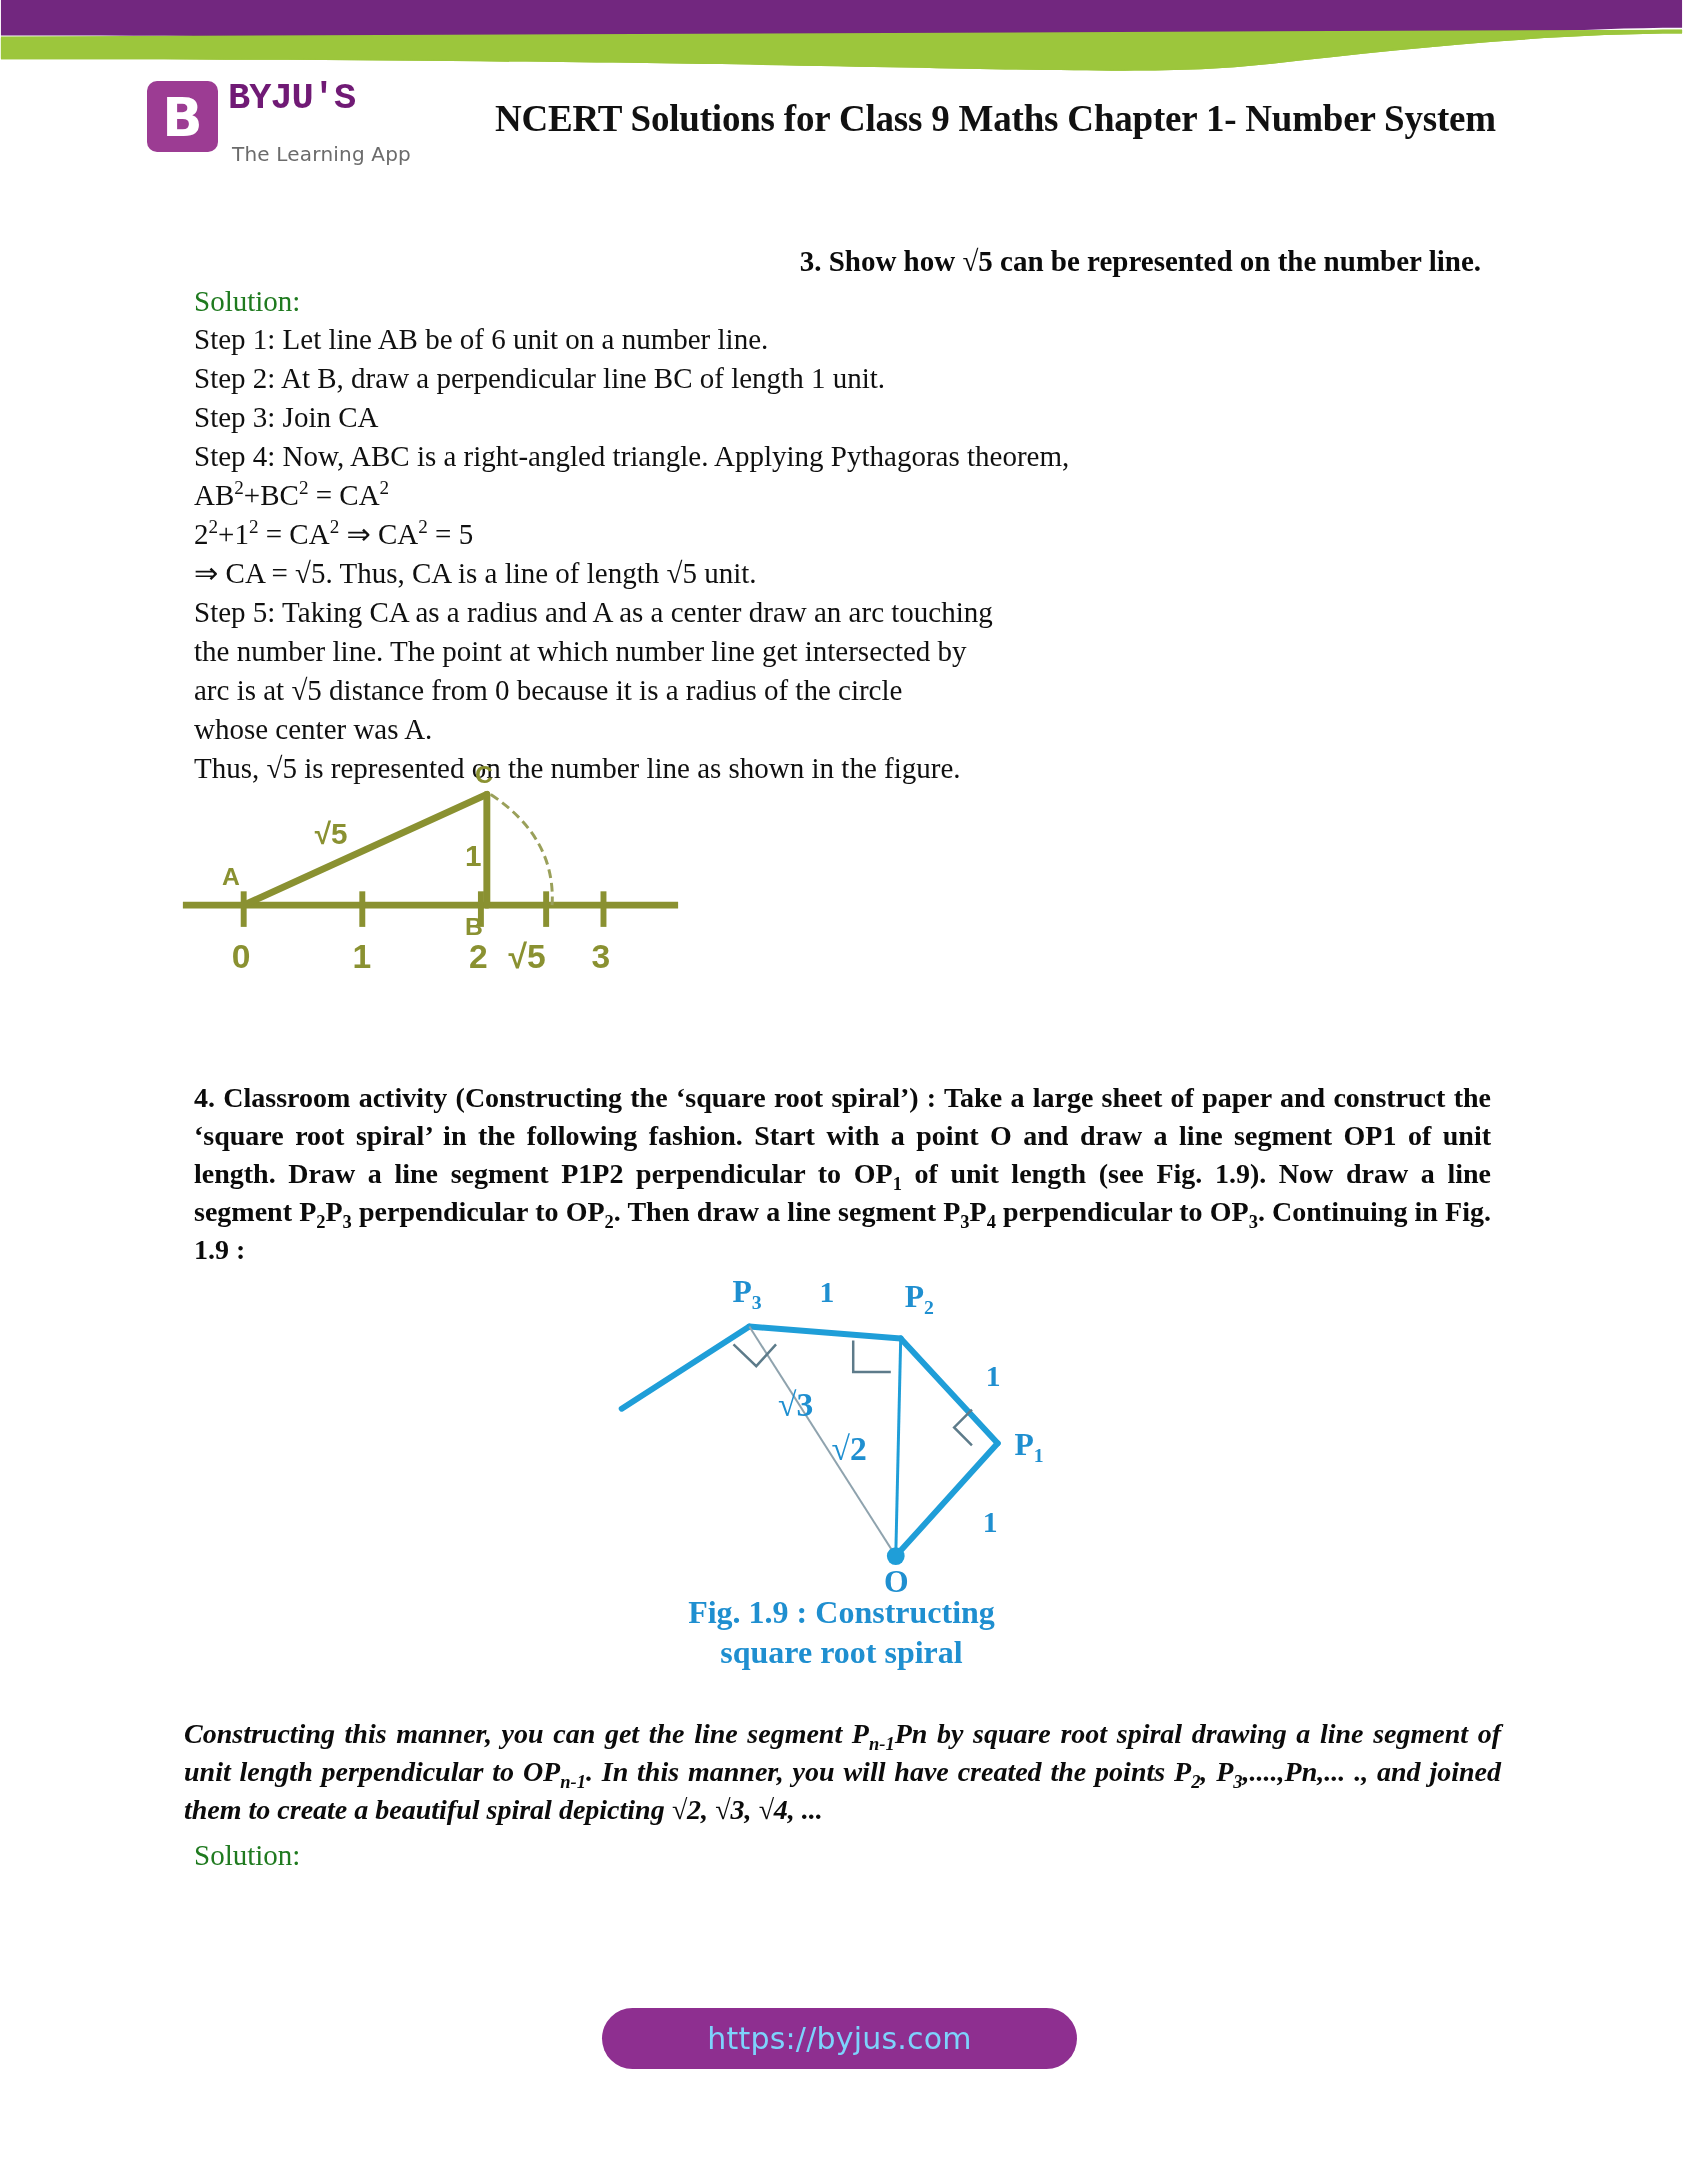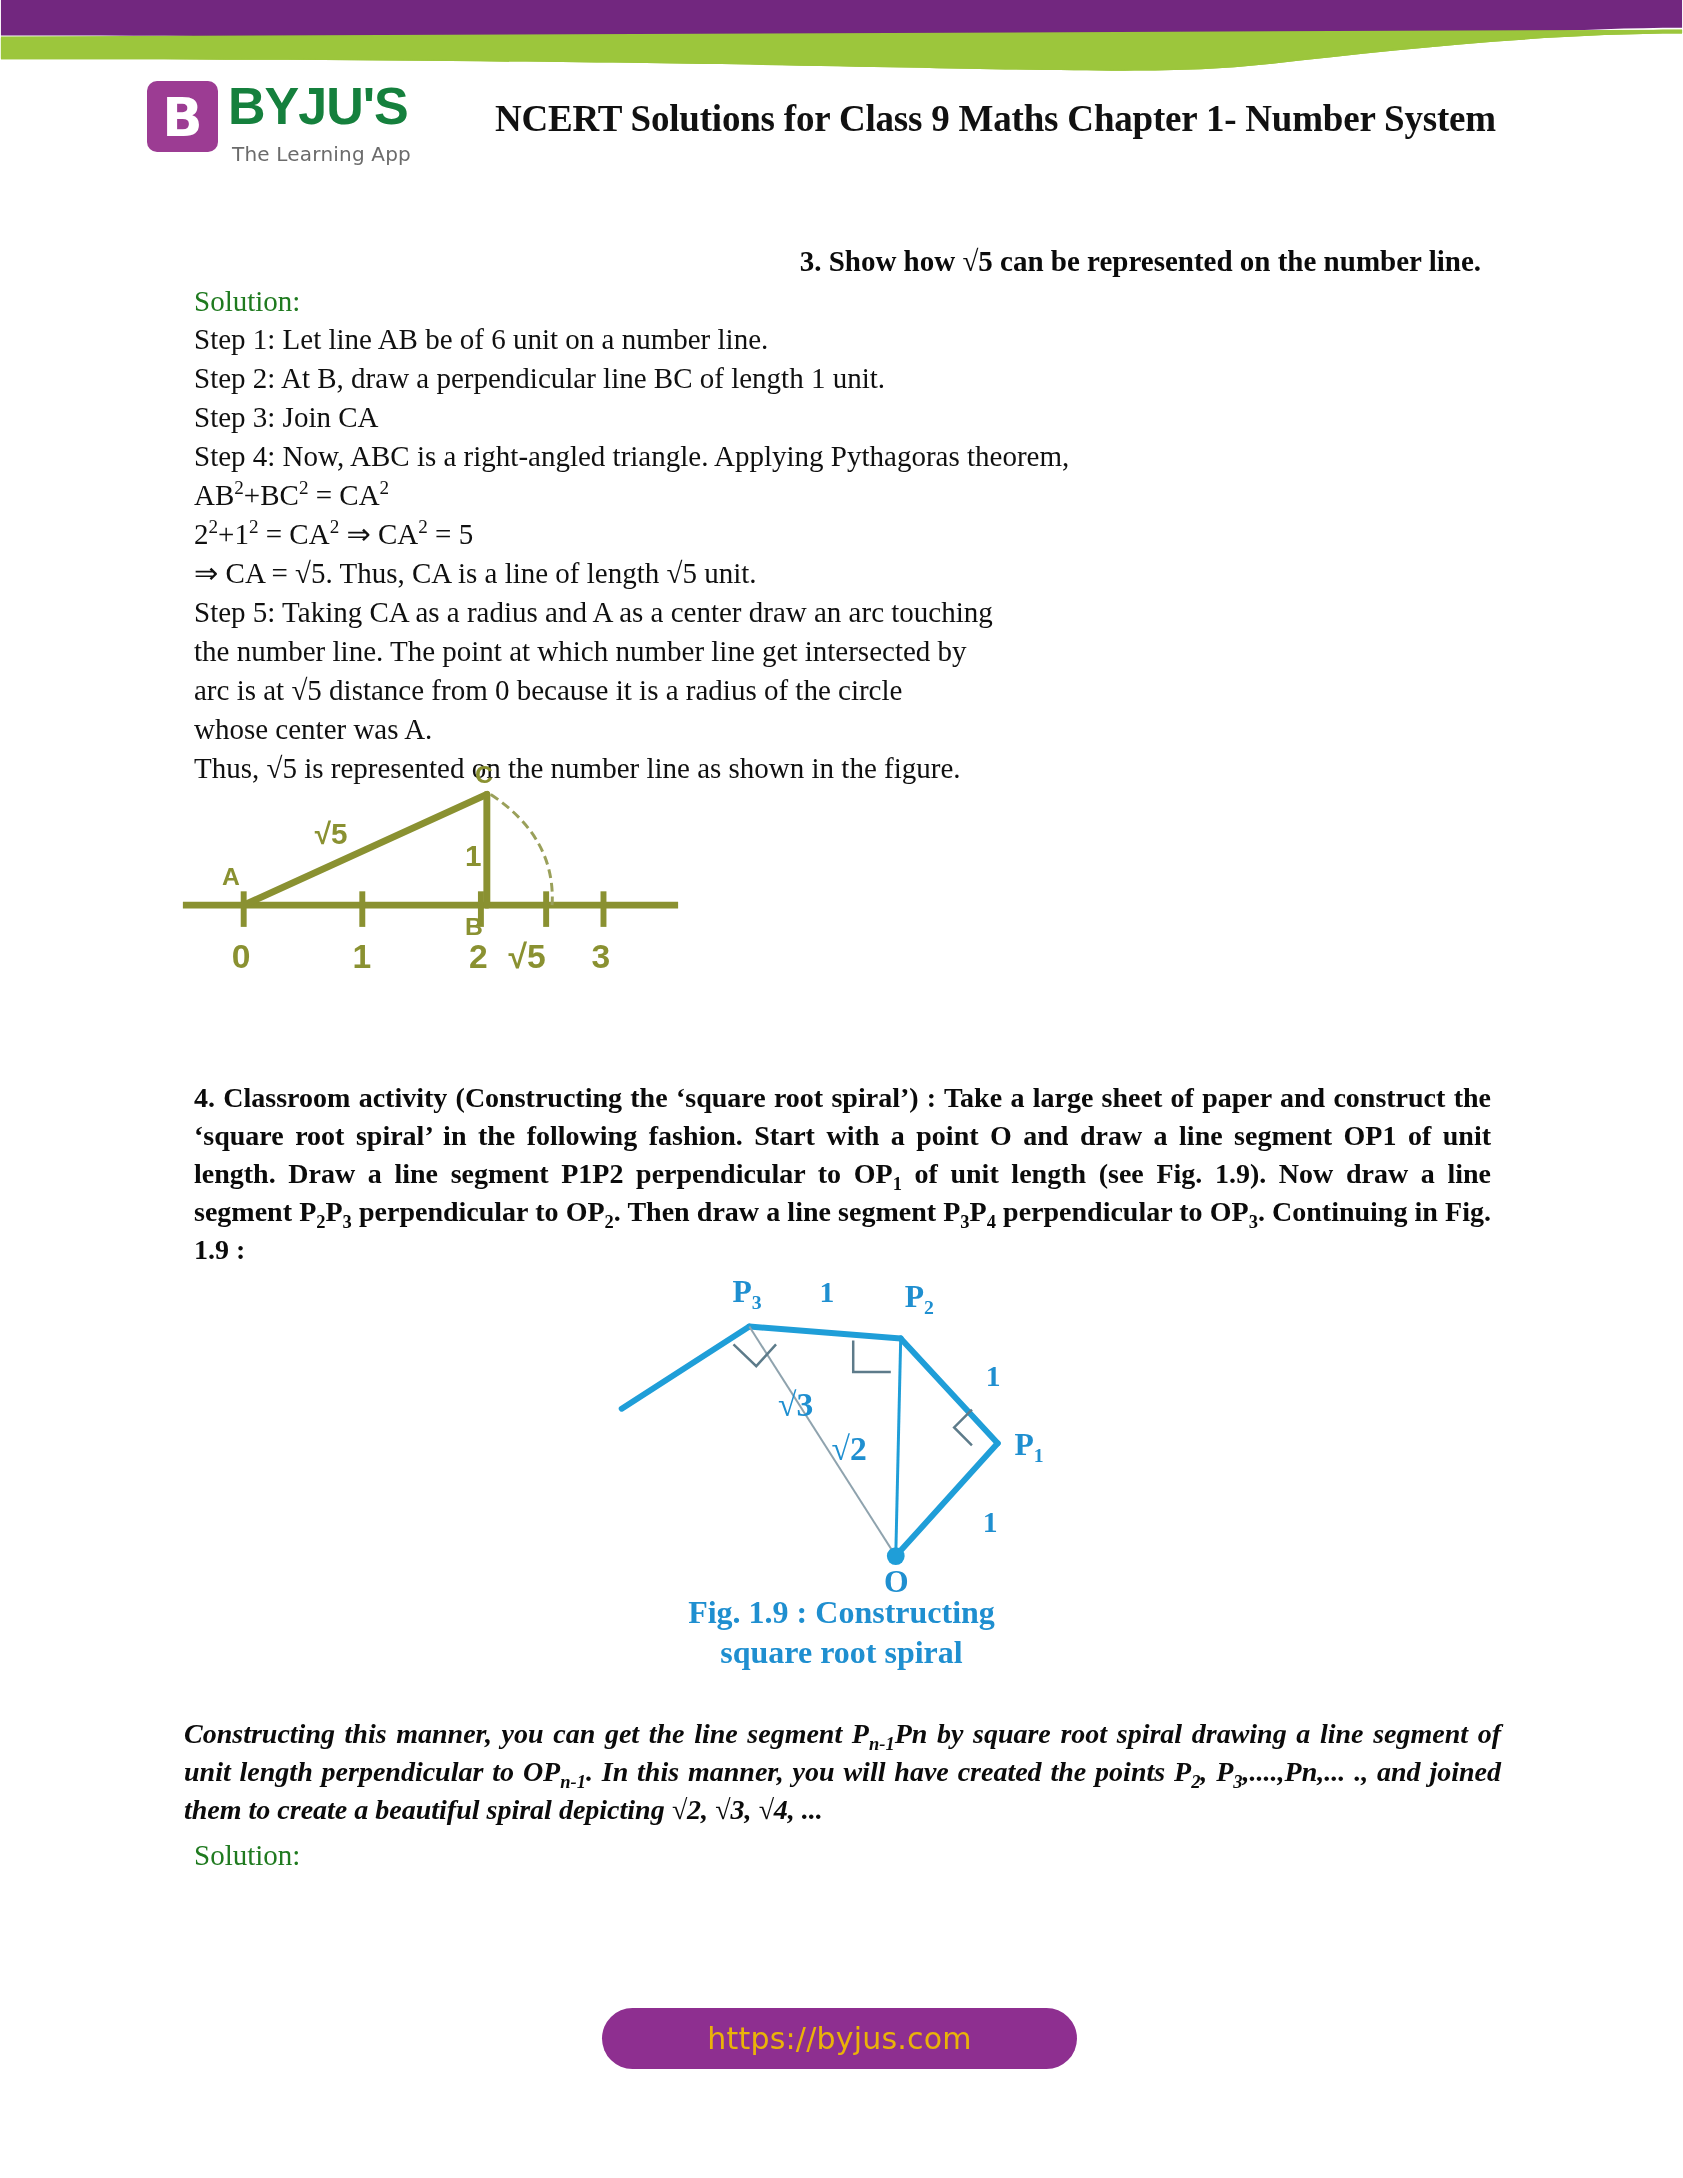--- a/index.html
+++ b/index.html
@@ -23,22 +23,22 @@
     position:absolute; left:0; top:0; width:71px; height:71px;
     background:#9c3c93; border-radius:10px;
   }
   .logo-mark .b-glyph {
     position:absolute; left:50%; top:50%; transform:translate(-50%,-50%);
     font-family:"DejaVu Sans", sans-serif; font-weight:bold;
     font-size:53px; color:#ffffff; line-height:1;
   }
   .logo-word {
     position:absolute; left:81px; top:-2px;
-    font-family:Liberation Sans, sans-serif; font-weight:bold;
-    font-size:52px; letter-spacing:-1px; color:#15803d; line-height:1.05;
+    font-family:Liberation Mono, monospace; font-weight:bold;
+    font-size:37px; letter-spacing:-1px; color:#701a75; line-height:1.05;
   }
   .logo-tag {
     position:absolute; left:85px; top:61px;
     font-family:"DejaVu Sans", sans-serif;
     font-size:20px; color:#6b6b6b; letter-spacing:0.2px;
   }
   .page-title {
     position:absolute; left:495px; top:20px; width:1109px;
     font-family:"Liberation Serif", serif; font-weight:bold;
     font-size:37px; color:#111111; text-align:left; letter-spacing:-0.2px;
@@ -93,21 +93,21 @@
 
   
   .footer-pill {
     position:absolute; left:602px; top:2008px;
     width:475px; height:61px; border-radius:31px;
     background:#8e2f90;
     display:flex; align-items:center; justify-content:center;
   }
   .footer-pill span {
     font-family:"DejaVu Sans", sans-serif;
-    font-size:30px; color:#eab308; letter-spacing:0.2px;
+    font-size:30px; color:#7dd3fc; letter-spacing:0.2px;
   }
 </style>
 </head>
 <body>
 
 <div class="banner">
   <svg width="1683" height="89" viewBox="0 0 1700 90" xmlns="http://www.w3.org/2000/svg">
 
     <path d="M0,0 L1700,0 L1700,28 C1560,28 1400,44 1270,58 C1120,74 980,36 0,36 Z" fill="#72277f"></path>
 

